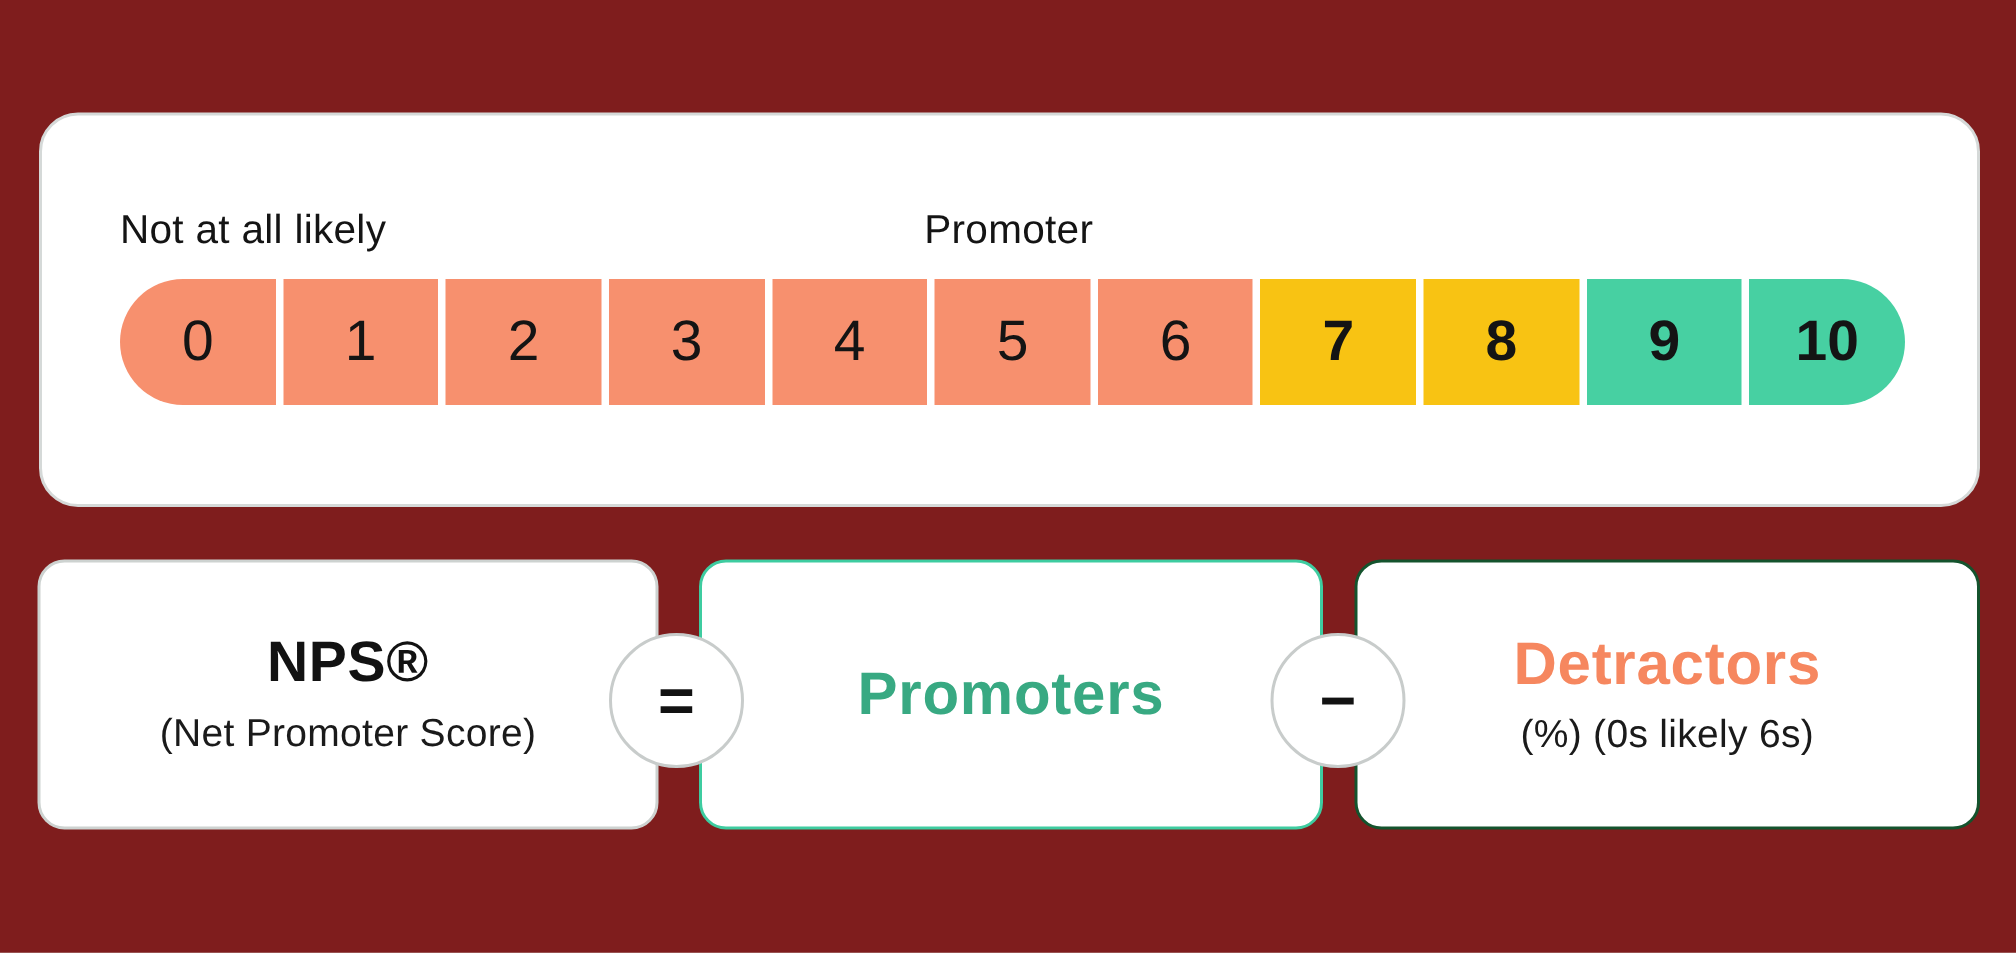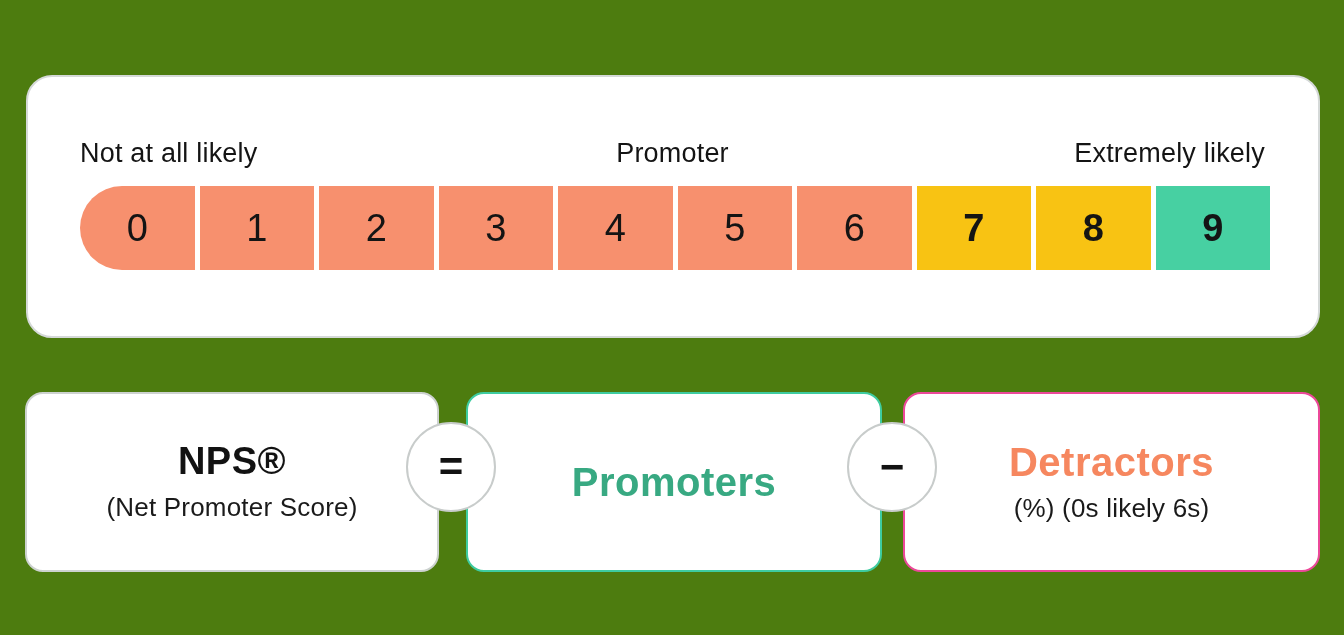--- a/index.html
+++ b/index.html
@@ -4,21 +4,21 @@
 <style>
   html, body { margin: 0; padding: 0; }
   body {
     font-family: "Liberation Sans", sans-serif;
     background: #ebf9f3;
   }
   .stage {
     position: relative;
     width: 1344px;
     height: 635px;
-    background: #4d7c0f;
+    background: #7f1d1d;
     overflow: hidden;
     color: #161616;
   }
 
   
   .scale-card {
     position: absolute;
     left: 26px; top: 75px;
     width: 1294px; height: 263px;
     background: #ffffff;
@@ -59,35 +59,35 @@
   .seg.bold { font-weight: 700; }
   .seg-detractor { background: #f7906e; }
   .seg-passive   { background: #f8c313; }
   .seg-promoter  { background: #47d0a2; }
   .seg-first { border-radius: 42px 0 0 42px; }
   .seg-last  { border-radius: 0 42px 42px 0; }
 
   
   .formula-box {
     position: absolute;
-    top: 392px;
+    top: 373px;
     height: 180px;
     background: #ffffff;
     border-radius: 18px;
     box-sizing: border-box;
     display: flex;
     flex-direction: column;
     align-items: center;
     justify-content: center;
     gap: 9px;
     text-align: center;
   }
   .box-nps        { left: 25px;  width: 414px; border: 2px solid #cdd2d0; }
   .box-promoters  { left: 466px; width: 416px; border: 2px solid #3ecca0; }
-  .box-detractors { left: 903px; width: 417px; border: 2px solid #ec4899; }
+  .box-detractors { left: 903px; width: 417px; border: 2px solid #14532d; }
 
   .box-title {
     font-size: 40px;
     font-weight: 700;
     line-height: 1.1;
     letter-spacing: 0.5px;
   }
   .box-nps .box-title { color: #121212; font-weight: 800; font-size: 38px; }
   .box-promoters .box-title { color: #38a982; }
   .box-detractors .box-title { color: #f6875f; }
@@ -118,34 +118,34 @@
 </style>
 </head>
 <body>
 
 <div class="stage">
 
   <div class="scale-card">
     <div class="scale-labels">
       <span class="lab-left">Not at all likely</span>
       <span class="lab-mid">Promoter</span>
-      <span class="lab-right">Extremely likely</span>
     </div>
 
     <div class="scale-track">
       <div class="seg seg-detractor seg-first">0</div>
       <div class="seg seg-detractor">1</div>
       <div class="seg seg-detractor">2</div>
       <div class="seg seg-detractor">3</div>
       <div class="seg seg-detractor">4</div>
       <div class="seg seg-detractor">5</div>
       <div class="seg seg-detractor">6</div>
       <div class="seg seg-passive bold">7</div>
       <div class="seg seg-passive bold">8</div>
       <div class="seg seg-promoter bold">9</div>
+      <div class="seg seg-promoter bold seg-last">10</div>
     </div>
   </div>
 
   <div class="formula-box box-nps">
     <div class="box-title">NPS®</div>
     <div class="box-sub">(Net Promoter Score)</div>
   </div>
 
   <div class="op-circle circle-equals">
     <span>=</span>

